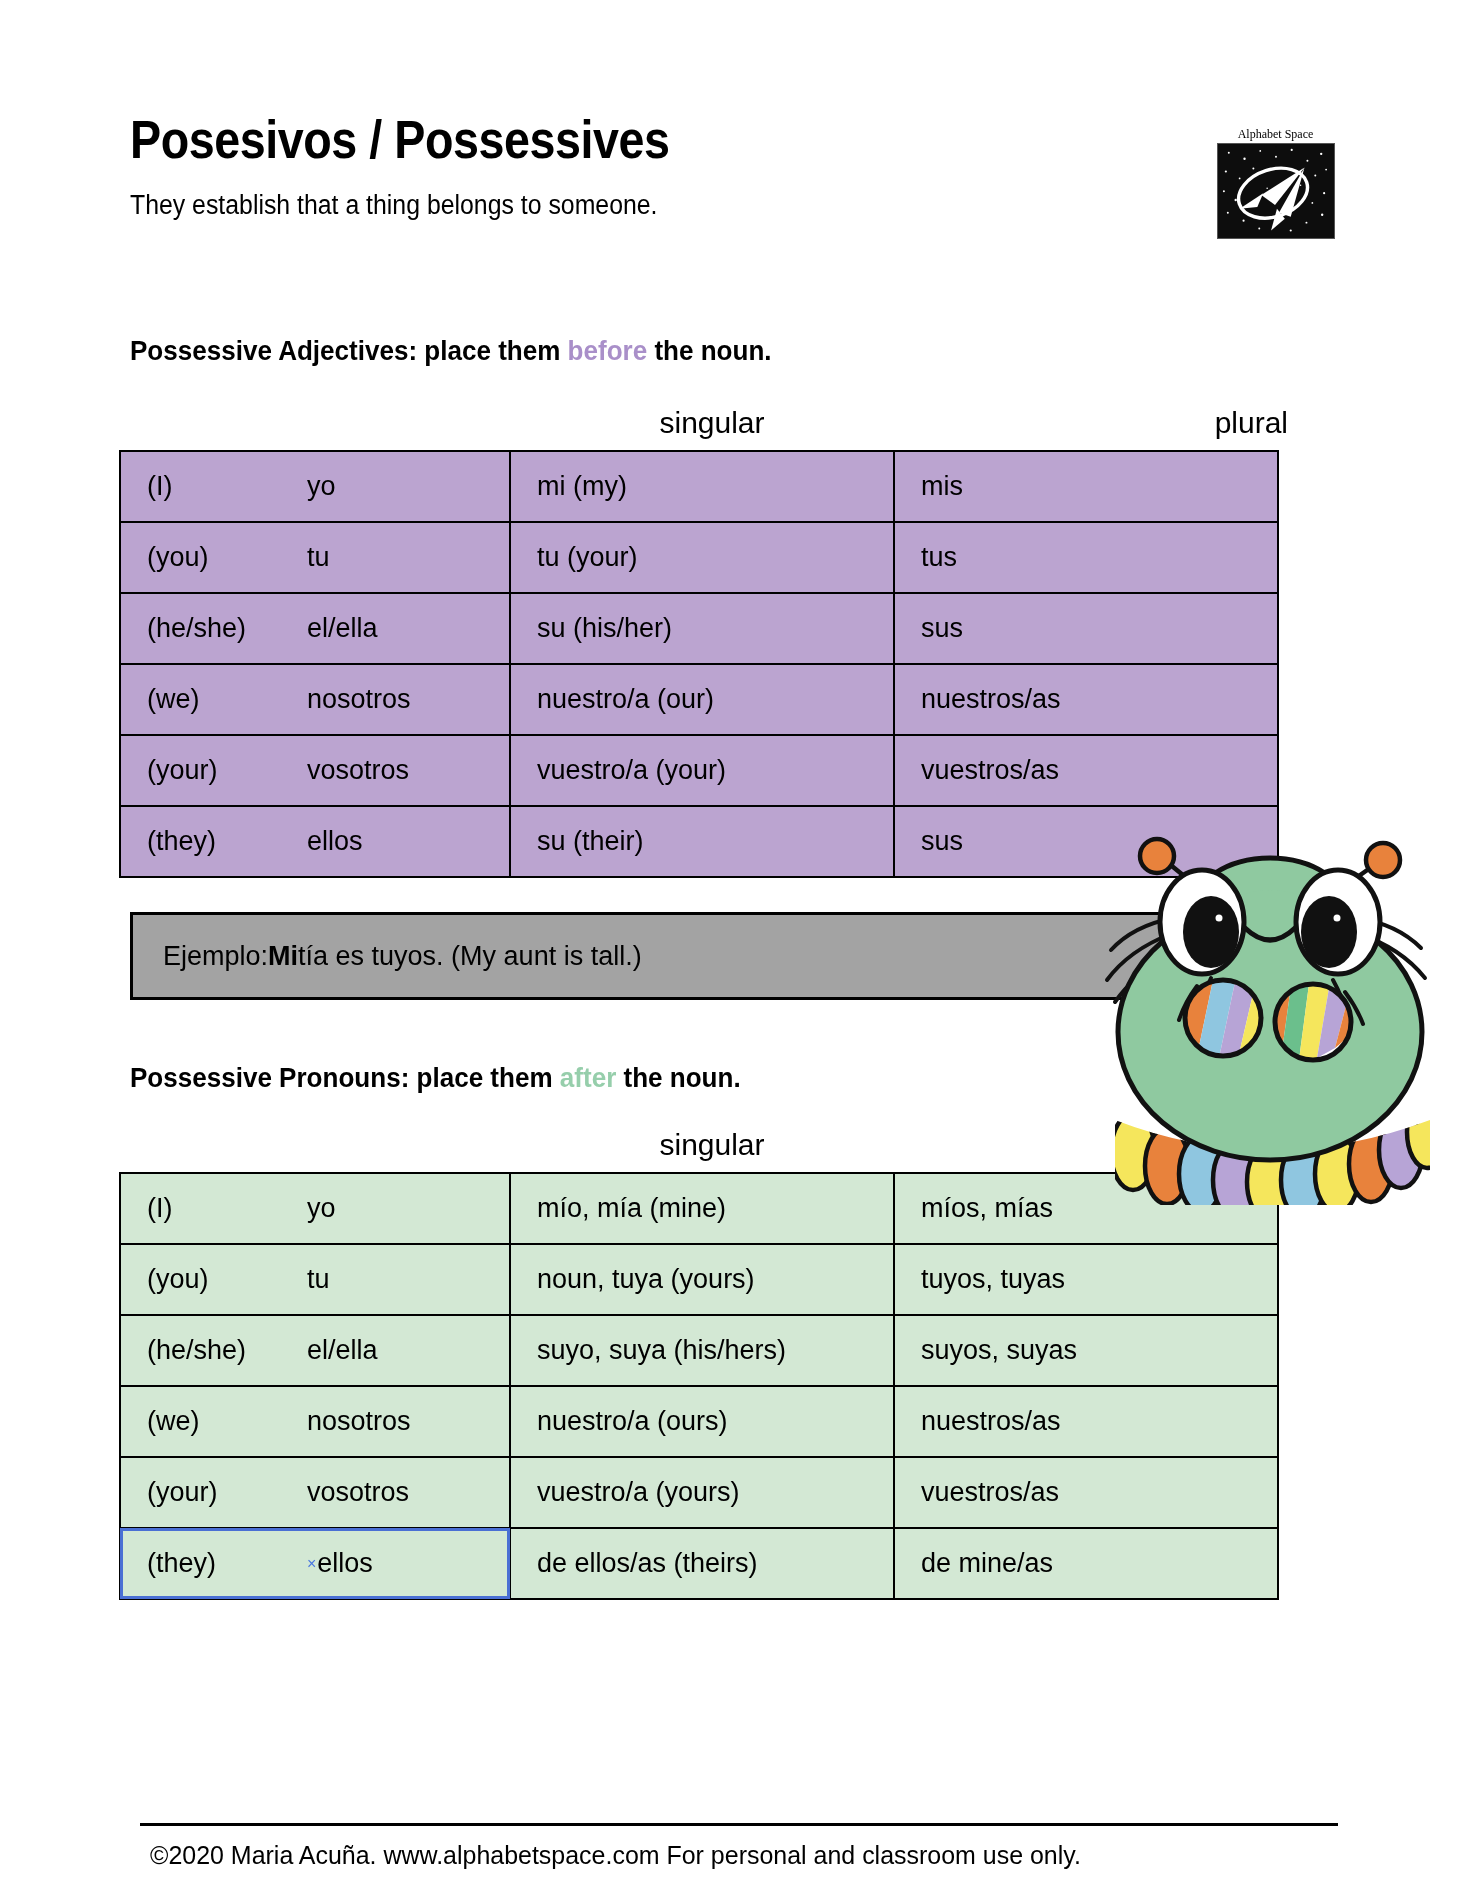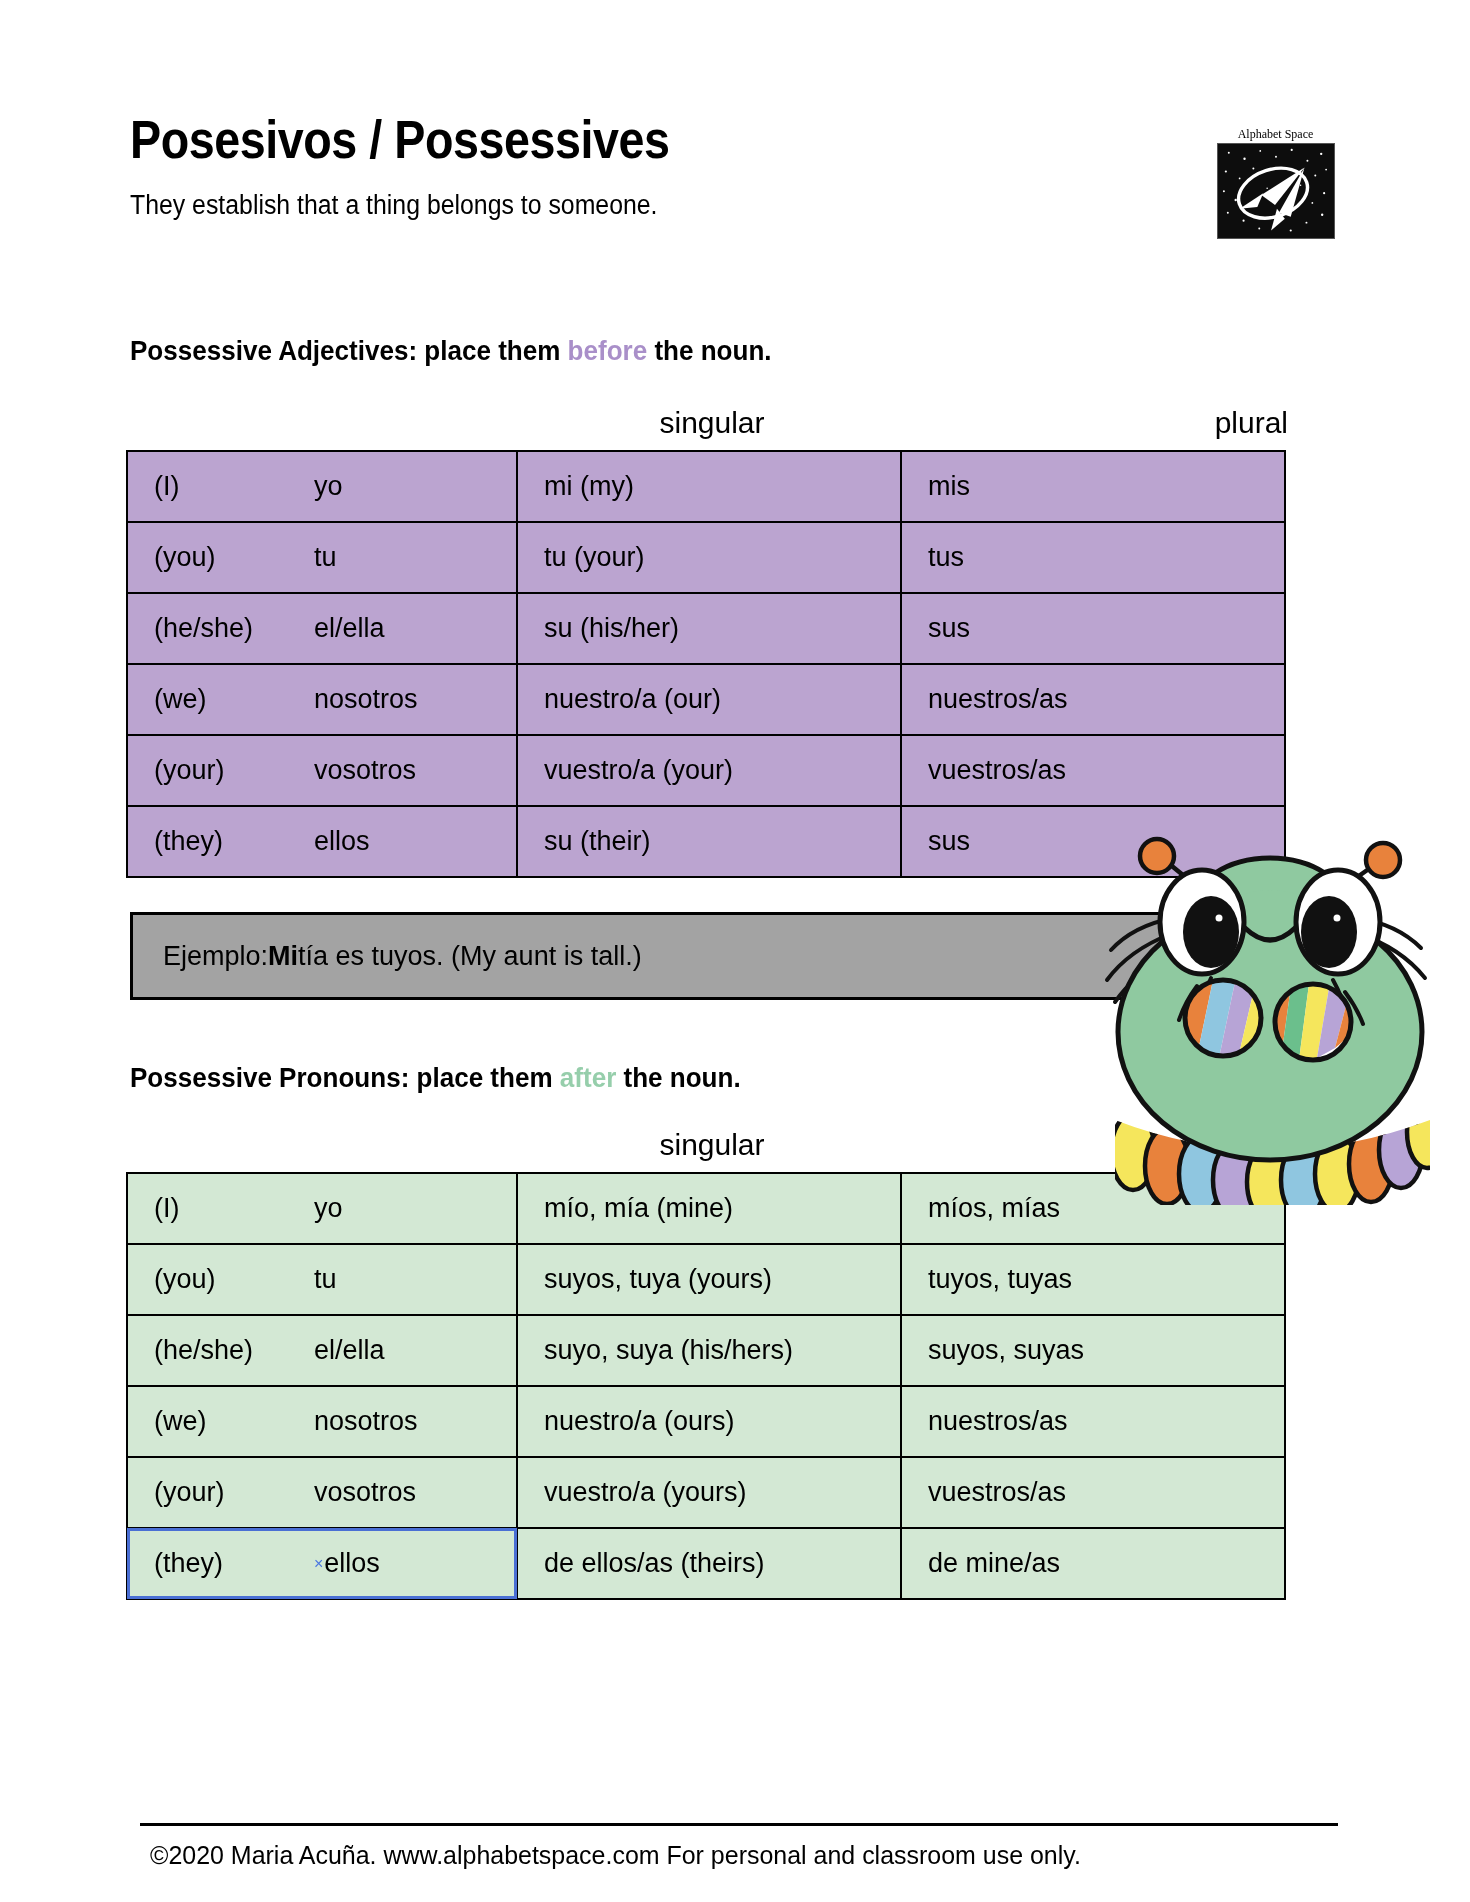--- a/index.html
+++ b/index.html
@@ -96,21 +96,21 @@
     display: flex;
     font-size: 30px;
   }
   .col-labels .c1 { width: 390px; }
   .col-labels .c2 { width: 384px; text-align: center; }
   .col-labels .c3 { width: 384px; text-align: right; }
 
   
   .vtable {
     position: absolute;
-    left: 126px;
+    left: 119px;
     width: 1158px;
     border-collapse: collapse;
     table-layout: fixed;
   }
   .vtable td {
     border: 2px solid #000000;
     height: 71px;
     font-size: 27px;
     padding: 0 0 0 26px;
     vertical-align: middle;
@@ -319,21 +319,21 @@
         <col class="k3">
       </colgroup>
     <tbody>
       <tr>
         <td class="person-cell"><span class="en">(I)</span><span class="es">yo</span></td>
         <td>mío, mía (mine)</td>
         <td>míos, mías</td>
       </tr>
       <tr>
         <td class="person-cell"><span class="en">(you)</span><span class="es">tu</span></td>
-        <td>suyos, tuya (yours)</td>
+        <td>noun, tuya (yours)</td>
         <td>tuyos, tuyas</td>
       </tr>
       <tr>
         <td class="person-cell"><span class="en">(he/she)</span><span class="es">el/ella</span></td>
         <td>suyo, suya (his/hers)</td>
         <td>suyos, suyas</td>
       </tr>
       <tr>
         <td class="person-cell"><span class="en">(we)</span><span class="es">nosotros</span></td>
         <td>nuestro/a (ours)</td>

